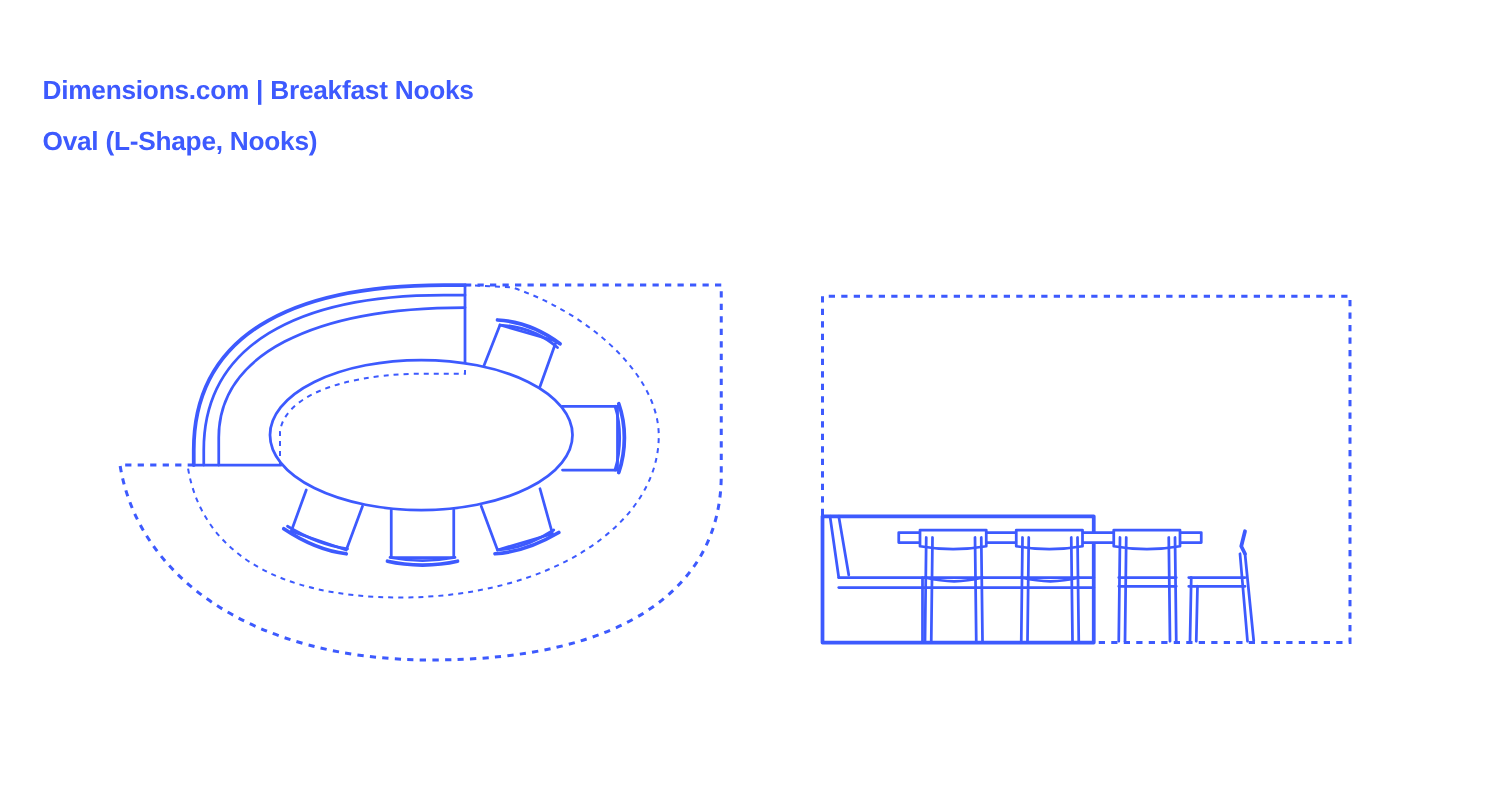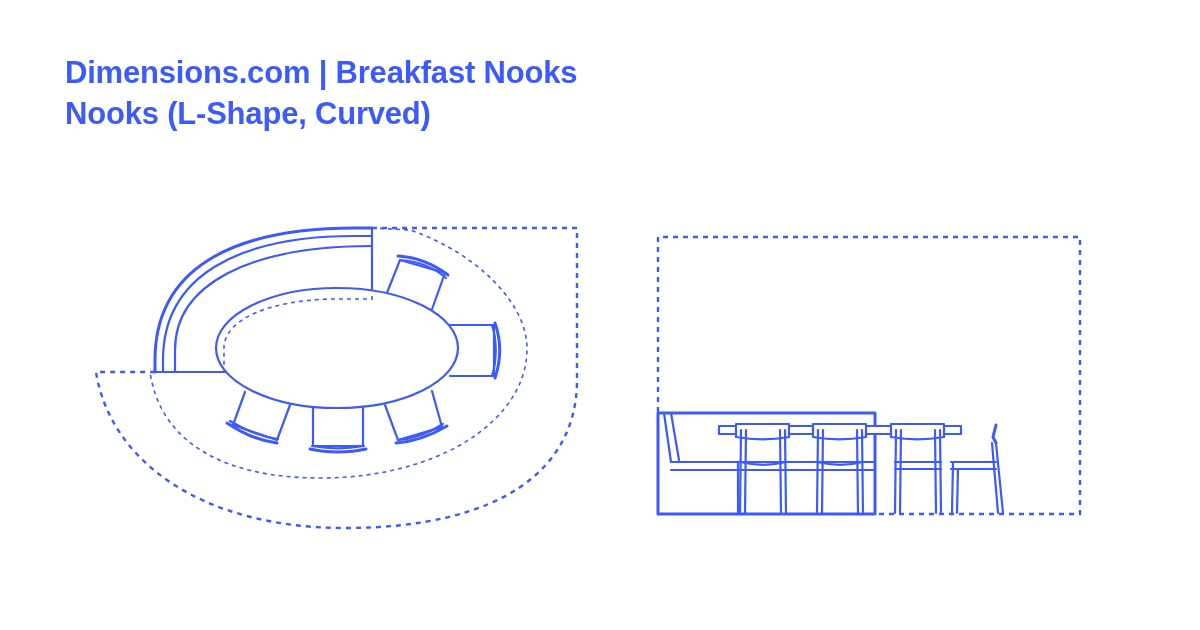--- a/index.html
+++ b/index.html
@@ -9,25 +9,25 @@
     }
     body {
       width: 1200px;
       height: 630px;
       position: relative;
       overflow: hidden;
       font-family: "Liberation Sans", "DejaVu Sans", sans-serif;
     }
     .header {
       position: absolute;
-      left: 65px;
+      left: 34px;
       top: 52px;
       color: #3d5afe;
       font-weight: 700;
-      font-size: 31px;
+      font-size: 21px;
       line-height: 41px;
       letter-spacing: -0.2px;
     }
     .header .line {
       display: block;
       white-space: nowrap;
     }
     svg.drawing {
       position: absolute;
       left: 0;
@@ -59,21 +59,21 @@
       stroke-width: 2.4;
       stroke-dasharray: 5 5;
     }
     .fill-white { fill: #ffffff; }
   </style>
 </head>
 <body>
 
 <div class="header">
   <span class="line">Dimensions.com | Breakfast Nooks</span>
-  <span class="line">Nooks (L-Shape, Curved)</span>
+  <span class="line">Oval (L-Shape, Nooks)</span>
 </div>
 
 <svg class="drawing" width="1200" height="630" viewBox="0 0 1200 630">
 
   <g>
 
     <path class="dash-bold" d="M 372 228 L 577 228 L 577 380
              C 577 470 500 528 345 528
              C 200 528 110 460 96 372
              L 158 372"></path>

